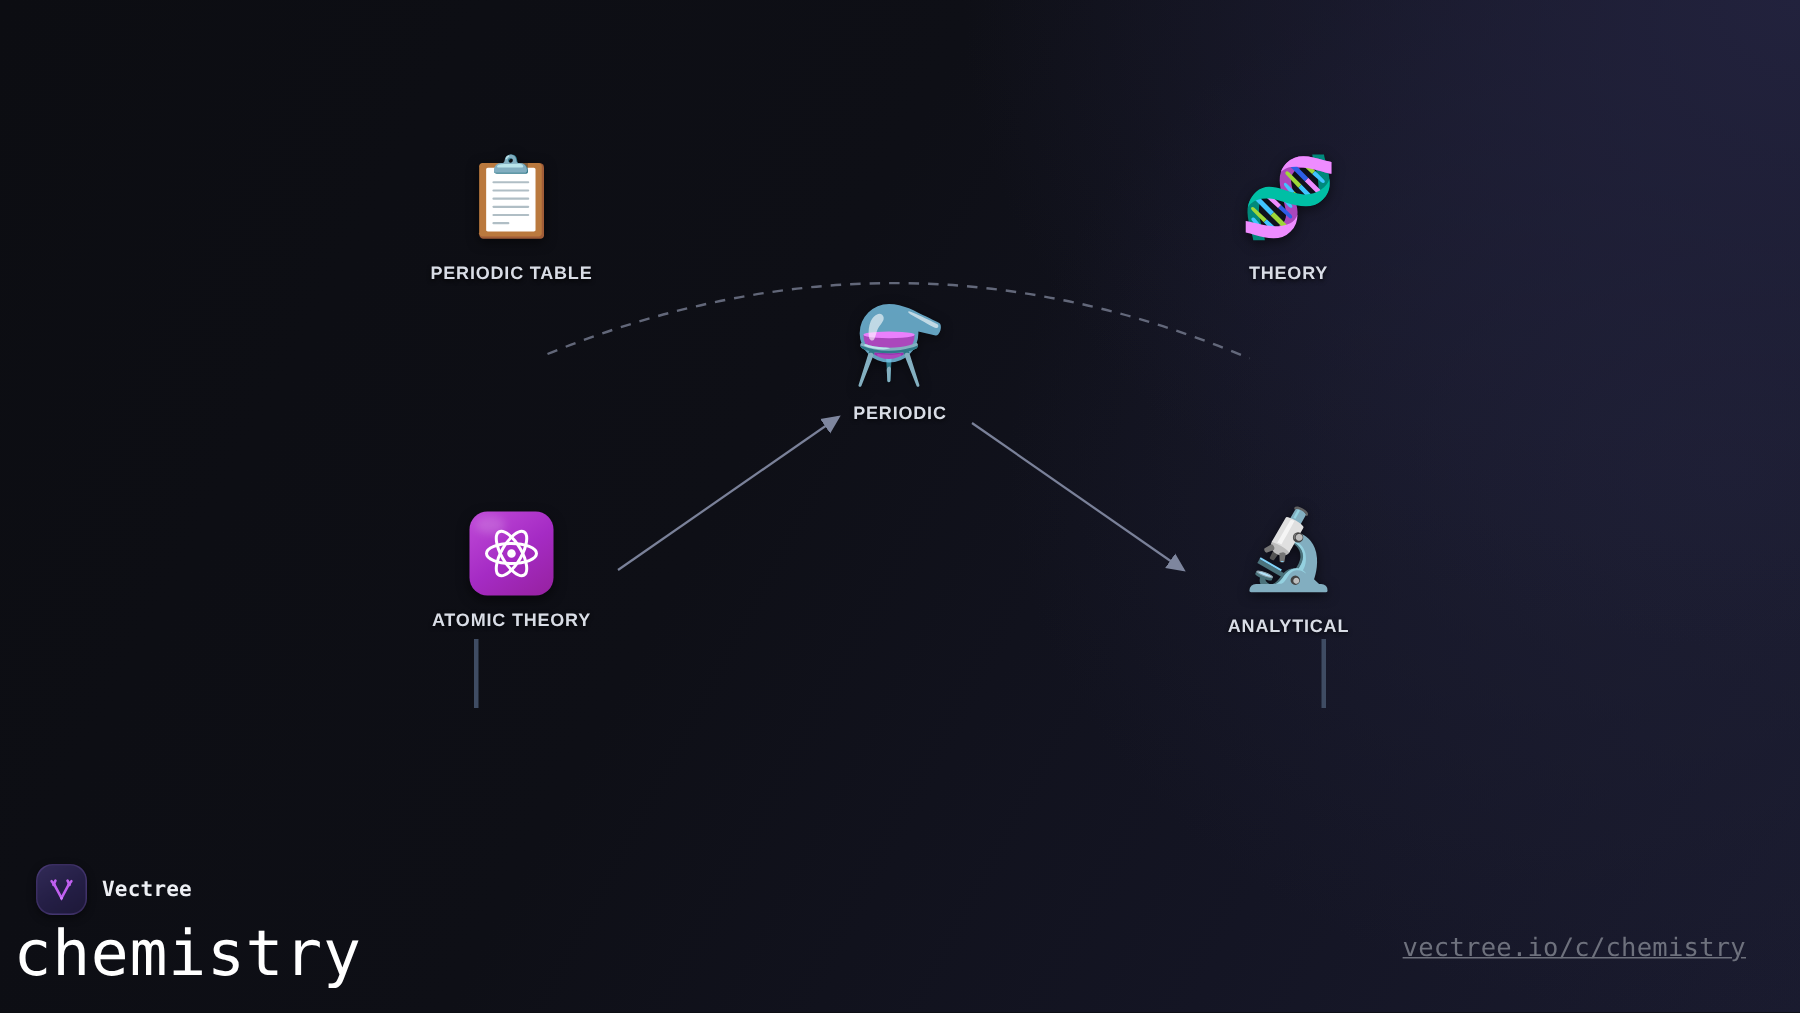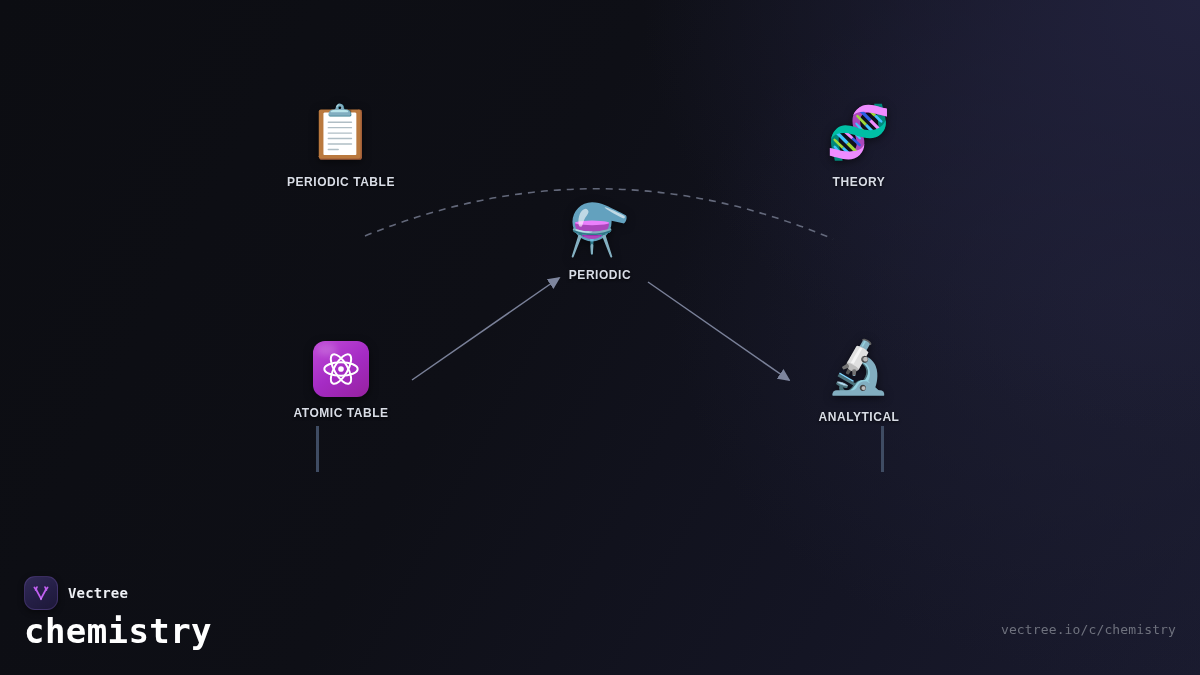--- a/index.html
+++ b/index.html
@@ -104,35 +104,36 @@
   #brand-name {
     font-family:"DejaVu Sans Mono", monospace;
     font-size:14px;
     font-weight:bold;
     color:#eef0f5;
     letter-spacing:.01em;
     text-align:center;
   }
   #page-title {
     position:absolute;
-    left:24px; top:612px;
+    left:9px; top:612px;
     font-family:"DejaVu Sans Mono", monospace;
-    font-size:34px;
-    font-weight:bold;
+    font-size:42px;
+    font-weight:normal;
     color:#ffffff;
     letter-spacing:.012em;
     line-height:1.15;
   }
   #footer-url {
     position:absolute;
-    right:24px; top:622px;
+    right:36px; top:622px;
     font-family:"DejaVu Sans Mono", monospace;
-    font-size:13px;
+    font-size:17px;
     color:#6e717d;
     letter-spacing:.01em;
+    text-decoration:underline;
   }
 </style>
 </head>
 <body>
 
 <div id="stage">
 
   <svg id="edges" viewBox="0 0 1200 675" xmlns="http://www.w3.org/2000/svg">
     <defs>
       <marker id="arrowhead" markerWidth="9" markerHeight="9" refX="7.2" refY="4.5" orient="auto" markerUnits="strokeWidth">
@@ -169,21 +170,21 @@
     <div class="tile">
       <svg width="40" height="40" viewBox="0 0 48 48" xmlns="http://www.w3.org/2000/svg">
         <g fill="none" stroke="#ffffff" stroke-width="2.4">
           <ellipse cx="24" cy="24" rx="20" ry="8"></ellipse>
           <ellipse cx="24" cy="24" rx="20" ry="8" transform="rotate(60 24 24)"></ellipse>
           <ellipse cx="24" cy="24" rx="20" ry="8" transform="rotate(120 24 24)"></ellipse>
         </g>
         <circle cx="24" cy="24" r="3.4" fill="#ffffff"></circle>
       </svg>
     </div>
-    <div class="node-label">ATOMIC TABLE</div>
+    <div class="node-label">ATOMIC THEORY</div>
   </div>
 
   <div class="node" id="node-analytical">
     <div class="node-glyph big">🔬</div>
     <div class="node-label">ANALYTICAL</div>
   </div>
 
   <div id="footer-brand">
     <div id="brand-badge">
       <svg width="22" height="22" viewBox="0 0 24 24" xmlns="http://www.w3.org/2000/svg">

